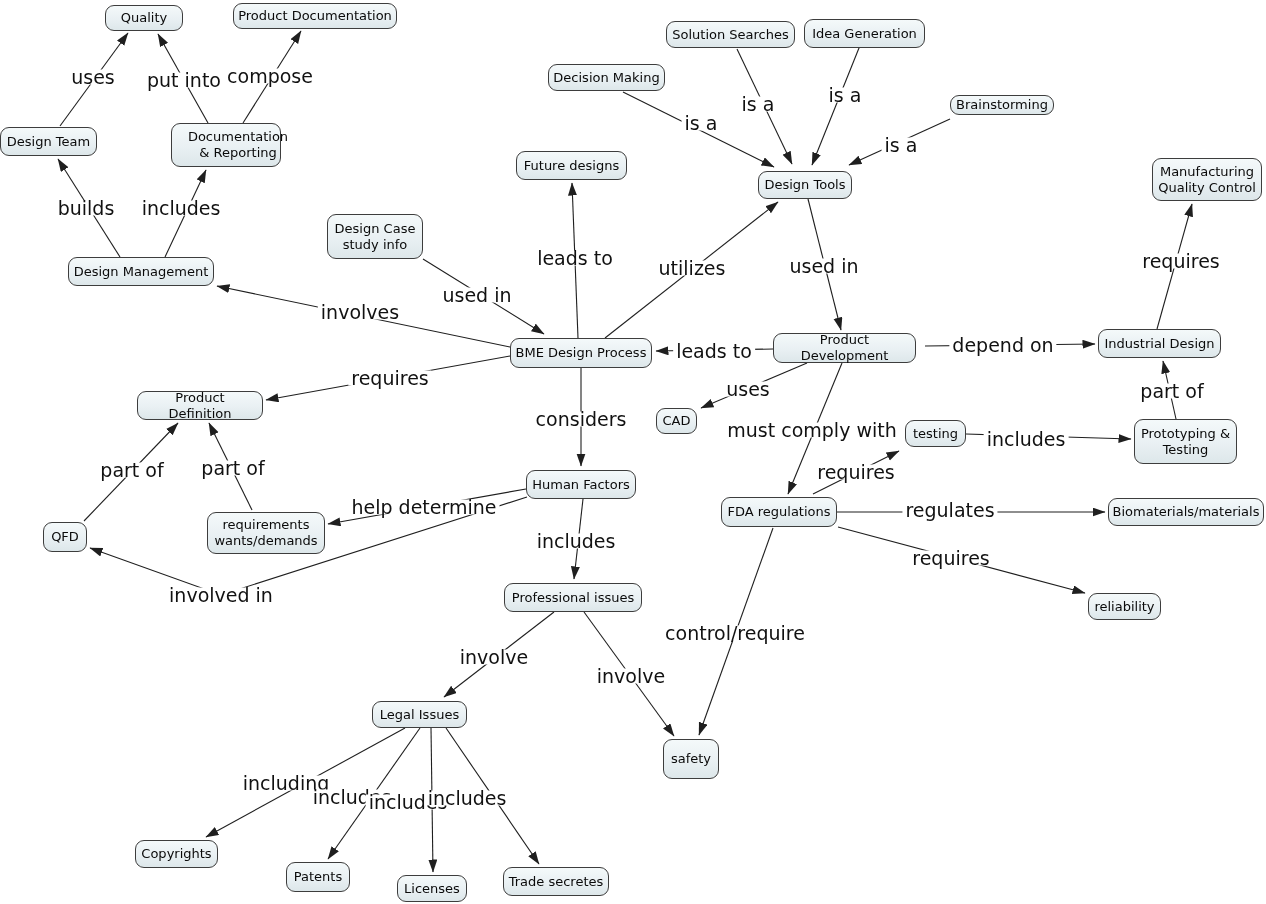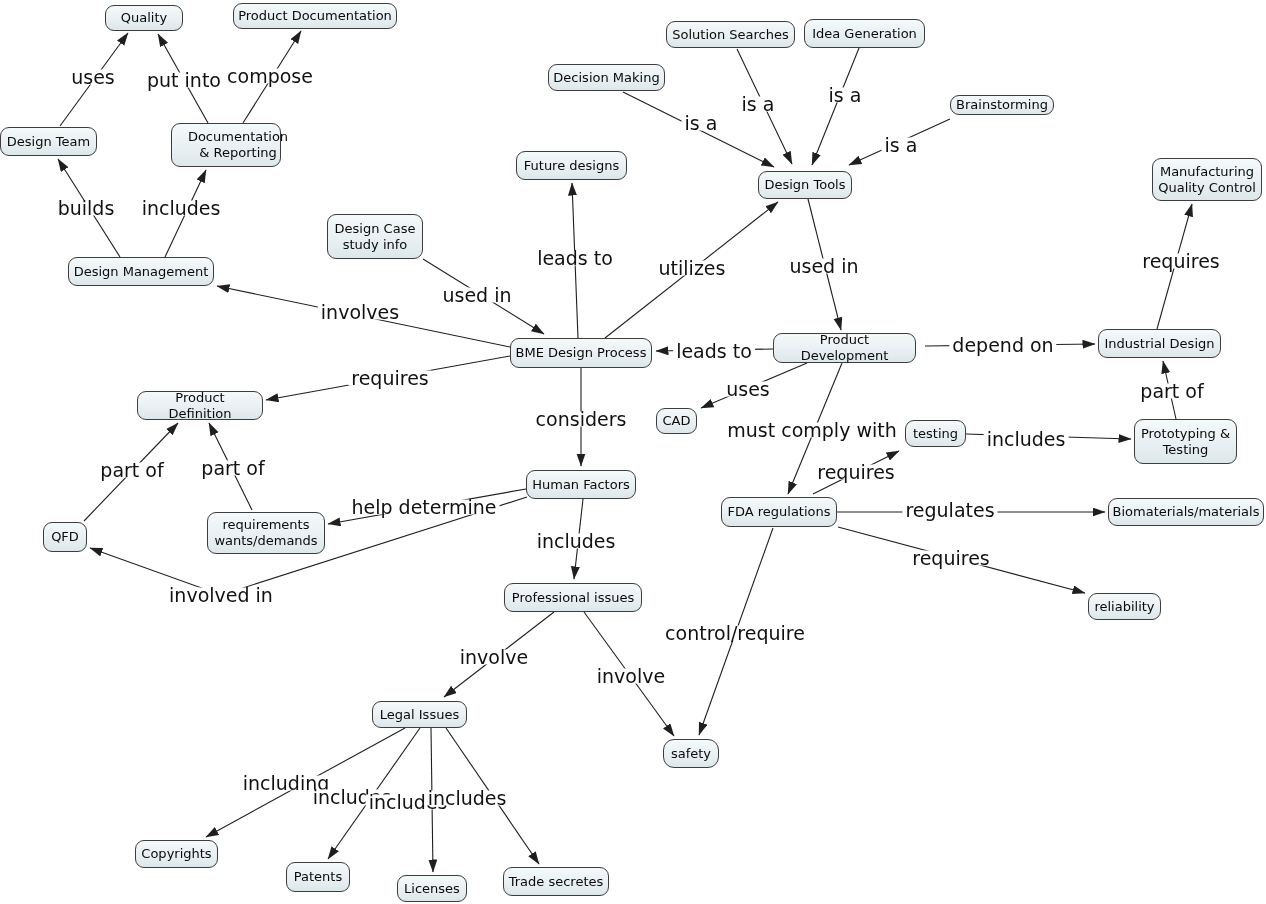--- a/index.html
+++ b/index.html
@@ -170,18 +170,18 @@
 Testing</div>
     <div class="node" style="left: 721px; top: 497px; width: 116px; height: 30px;">FDA regulations</div>
     <div class="node" style="left: 1108px; top: 498px; width: 156px; height: 28px;">Biomaterials/materials</div>
     <div class="node" style="left: 526px; top: 470px; width: 110px; height: 29px;">Human Factors</div>
     <div class="node" style="left: 207px; top: 512px; width: 118px; height: 42px;">requirements
 wants/demands</div>
     <div class="node" style="left: 43px; top: 522px; width: 44px; height: 30px;">QFD</div>
     <div class="node" style="left: 1088px; top: 593px; width: 73px; height: 27px;">reliability</div>
     <div class="node" style="left: 504px; top: 583px; width: 138px; height: 29px;">Professional issues</div>
     <div class="node" style="left: 372px; top: 701px; width: 95px; height: 27px;">Legal Issues</div>
-    <div class="node" style="left: 663px; top: 739px; width: 56px; height: 29px; border-radius: 11px;">safety</div>
+    <div class="node" style="left: 663px; top: 739px; width: 56px; height: 40px;">safety</div>
     <div class="node" style="left: 135px; top: 840px; width: 83px; height: 28px;">Copyrights</div>
     <div class="node" style="left: 286px; top: 862px; width: 64px; height: 30px;">Patents</div>
     <div class="node" style="left: 397px; top: 875px; width: 70px; height: 27px;">Licenses</div>
     <div class="node" style="left: 503px; top: 867px; width: 106px; height: 29px;">Trade secretes</div>
   </div>
 
 </body></html>

